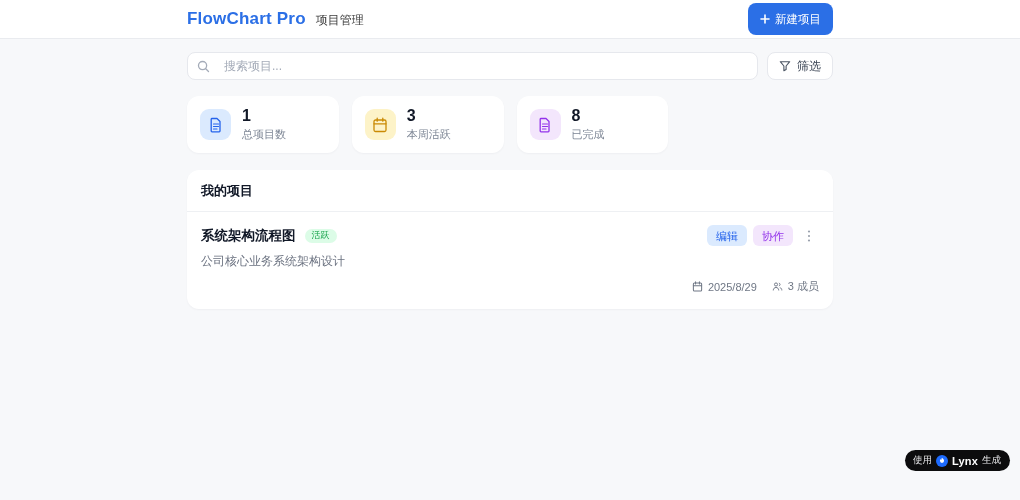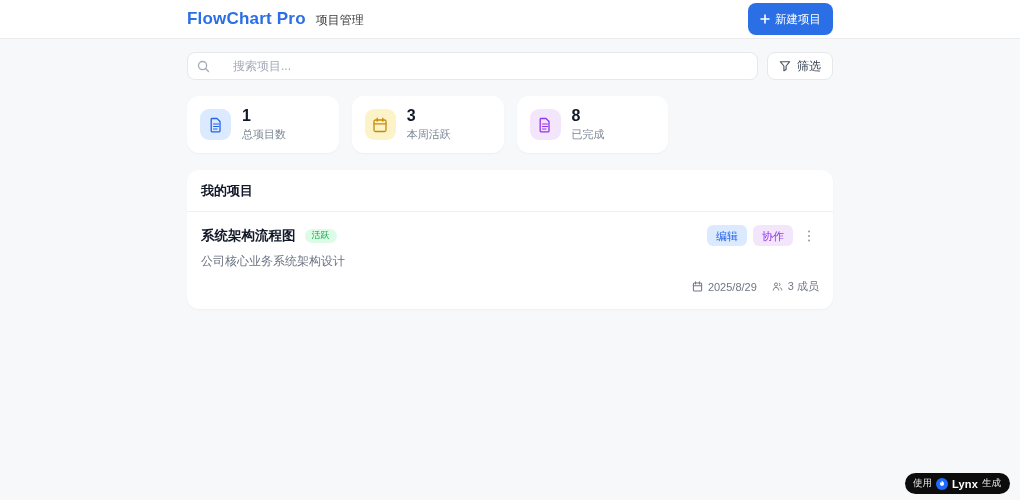--- a/index.html
+++ b/index.html
@@ -22,21 +22,21 @@
   .new-project-btn {
     background:#2b6fe6; color:#ffffff; border:none; border-radius:8px;
     height:23px; padding:16px 12px; font-size:11.5px; display:flex; align-items:center; gap:5px;
     cursor:pointer; font-family:inherit;
   }
 
   
   .search-row { display:flex; gap:9px; margin-top:13px; }
   .search-box {
     flex:1; background:#ffffff; border:1px solid #e6e8ed; border-radius:8px;
-    height:28px; display:flex; align-items:center; padding:0 9px; gap:23px;
+    height:28px; display:flex; align-items:center; padding:0 9px; gap:14px;
   }
   .search-box input {
     border:none; outline:none; flex:1; font-size:12px; color:#374151;
     font-family:inherit; background:transparent;
   }
   .search-box input::placeholder { color:#a4abb8; }
   .filter-btn {
     background:#ffffff; border:1px solid #e6e8ed; border-radius:8px;
     height:28px; padding:0 11px; font-size:12px; color:#374151;
     display:flex; align-items:center; gap:6px; cursor:pointer; font-family:inherit;
@@ -83,21 +83,21 @@
   .more-btn {
     background:none; border:none; color:#9aa1ad; cursor:pointer; padding:2px 4px;
     display:flex; align-items:center;
   }
   .project-desc { font-size:12px; color:#6b7280; margin-top:7px; }
   .project-meta { display:flex; align-items:center; gap:15px; margin-top:9px; color:#6f7785; font-size:11px;justify-content:flex-end; }
   .meta-item { display:flex; align-items:center; gap:5px; }
 
   
   .lynx-badge {
-    position:absolute; right:10px; bottom:6px;
+    position:absolute; right:10px; bottom:29px;
     background:#0c0c0d; color:#ffffff; border-radius:999px;
     height:21px; padding:0 9px 0 8px; display:flex; align-items:center; gap:4px;
   }
   .lynx-badge .pre, .lynx-badge .post { font-size:9.5px; color:#e7e7e9; }
   .lynx-logo {
     width:12px; height:12px; border-radius:50%; background:#1d6bff;
     display:flex; align-items:center; justify-content:center; flex:none;
   }
   .lynx-brand { font-size:11px; font-weight:bold; letter-spacing:0.2px; }
 

